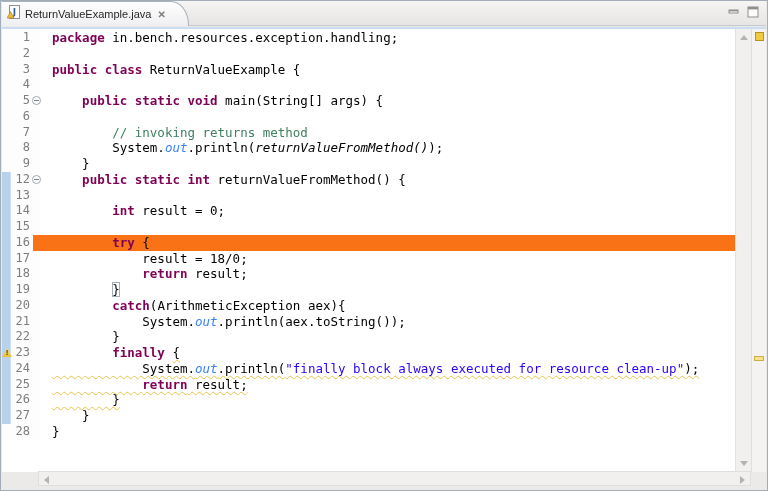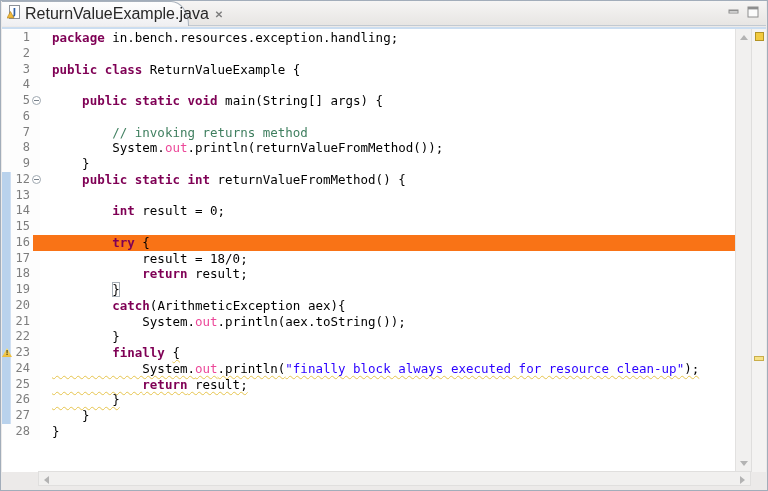--- a/index.html
+++ b/index.html
@@ -15,21 +15,21 @@
     background:linear-gradient(#F6F5F4,#E7E5E3);
     border-bottom:1px solid #C2C9D1;
   }
   .tab {
     position:absolute; left:0; top:0; height:25px; width:187px;
     background:linear-gradient(#FEFEFE,#EFEFF2);
     border:1px solid #A8B1BC; border-left:none; border-bottom:none;
     border-radius:0 18px 0 0 / 0 24px 0 0;
     display:flex; align-items:center; gap:5px; padding:0 10px 0 5px;
   }
-  .tab-label { font-size:16px; color:#272727; white-space:nowrap; }
+  .tab-label { font-size:11px; color:#272727; white-space:nowrap; }
   .tab-close { font-size:10px; color:#7d7d7d; font-weight:bold; cursor:default; padding:0 1px; }
   .winbtns { position:absolute; right:7px; top:5px; display:flex; gap:7px; }
   .winbtns svg { display:block; }
   
   .editor {
     position:absolute; left:1px; top:26px; right:1px; height:445px;
     background:#fff; border-top:2px solid #CBDDF0;
   }
   .lines { position:absolute; left:0; top:0; bottom:0; right:31px; overflow:hidden; padding-top:1px; }
   .row { display:flex; height:15.75px; align-items:stretch; }
@@ -38,22 +38,22 @@
   .cell-num {
     width:22px; flex:none; text-align:right; padding-right:3px;
     font:12px/15.75px "DejaVu Sans Mono", monospace; color:#7D7D7D; background:#FDFDFD;
   }
   .cell-fold { width:7px; flex:none; position:relative; background:#FDFDFD; }
   .cell-code { flex:1; white-space:pre; font:12.5px/15.75px "DejaVu Sans Mono", monospace; color:#000;padding-left:12px; }
   .row.hl .cell-code, .row.hl .cell-fold { background:#f97316; }
   .seg.keyword { color:#7F0055; font-weight:bold; }
   .seg.comment { color:#3F7F5F; }
   .seg.string  { color:#2A00FF; }
-  .seg.field   { color:#ec4899; }
-  .seg.static  { }
+  .seg.field   { color:#3b82f6; font-style:italic; }
+  .seg.static  { font-style:italic; }
   .seg.brace   { box-shadow:inset 0 0 0 1px #A6AEB6; }
   .sq {
     text-decoration-line:underline; text-decoration-style:wavy;
     text-decoration-color:#E6C44C; text-decoration-thickness:1px;
     text-underline-offset:2px; text-decoration-skip-ink:none;
   }
   .fold-dot {
     display:inline-block; width:9px; height:9px; border:1px solid #9FA8B0;
     border-radius:50%; background:#fff; position:absolute; left:-1px; top:3px;
   }

